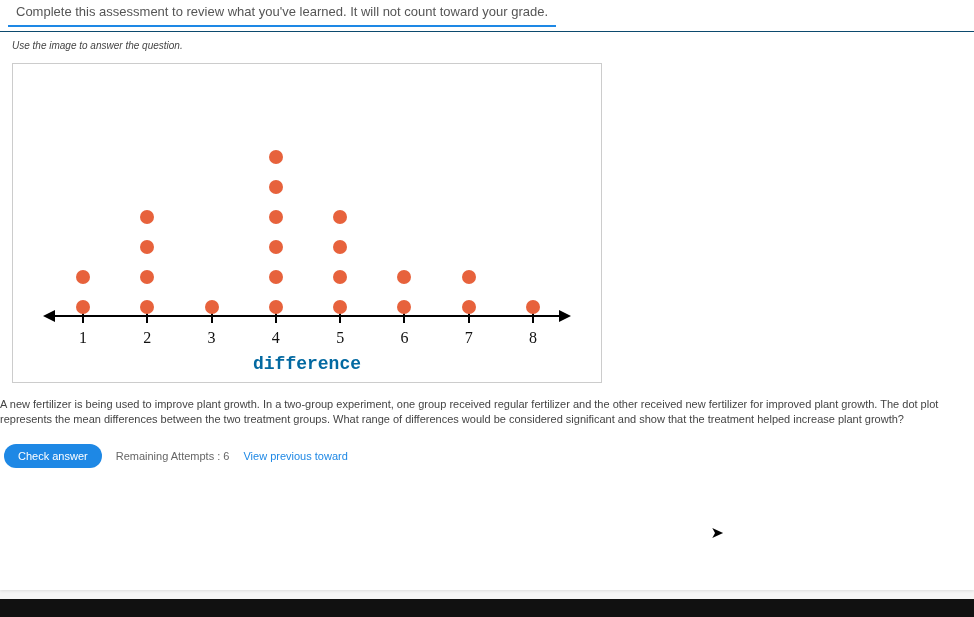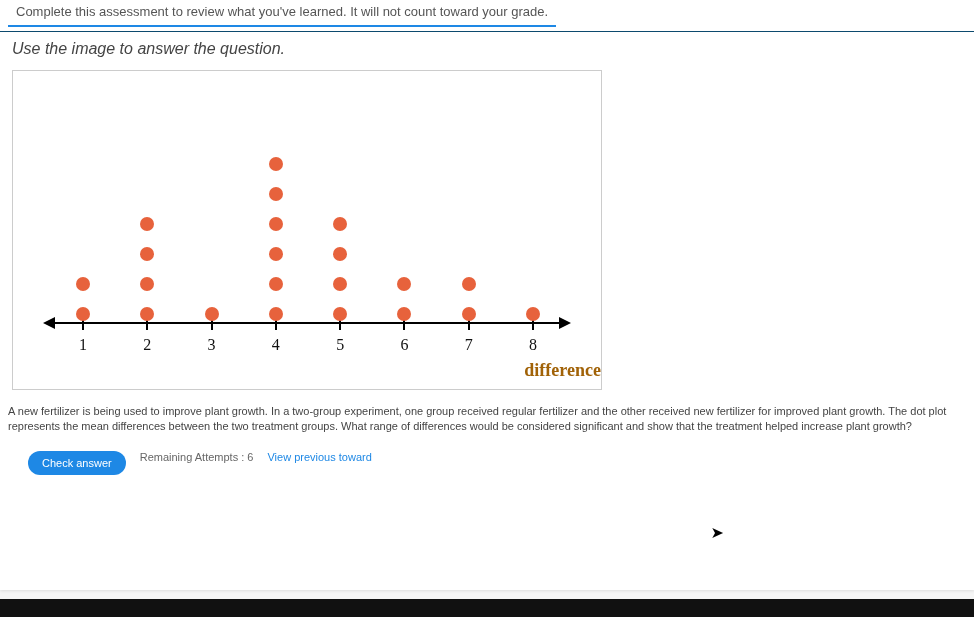--- a/index.html
+++ b/index.html
@@ -24,21 +24,21 @@
       padding: 4px 8px 6px;
       border-bottom: 2px solid #1e88e5;
       display: inline-block;
       margin-bottom: 4px;
     }
     .assessment-header-wrap {
       border-bottom: 1px solid #0c4a6e;
       padding: 0 8px;
     }
     .instruction {
-      font-size: 16px;
+      font-size: 10px;
       font-style: italic;
       color: #444;
       padding: 8px 12px;
     }
     .chart-box {
       border: 1px solid #ccc;
       margin: 4px 12px 8px;
       width: 590px;
       height: 320px;
       position: relative;
@@ -89,30 +89,30 @@
       bottom: 35px;
       font-size: 16px;
       font-family: Georgia, serif;
       transform: translateX(-50%);
       color: #111;
     }
     .axis-title {
       position: absolute;
       bottom: 8px;
       left: 0; right: 0;
-      text-align: right;
+      text-align: center;
       font-size: 18px;
       font-weight: bold;
-      font-family: Liberation Serif, serif;
-      color: #a16207;
+      font-family: Liberation Mono, monospace;
+      color: #0369a1;
     }
     .question-text {
       font-size: 11px;
       color: #444;
-      padding: 6px 8px;
+      padding: 6px 0;
       line-height: 1.4;
     }
     .points {
       font-size: 11px;
       font-style: italic;
       color: #555;
       padding: 6px 16px;
     }
     .answer-line {
       font-size: 11px;
@@ -121,22 +121,23 @@
     }
     .answer-input {
       width: 28px;
       height: 16px;
       border: 1px solid #888;
       font-size: 11px;
       vertical-align: middle;
       padding: 0 2px;
     }
     .footer-row {
-      padding: 10px 28px;
+      padding: 10px 4px;
       display: flex;
+      align-items: center;
       gap: 14px;
       font-size: 11px;
     }
     .check-btn {
       background: #1e88e5;
       color: #fff;
       border: none;
       border-radius: 14px;
       padding: 6px 14px;
       font-size: 11px;

